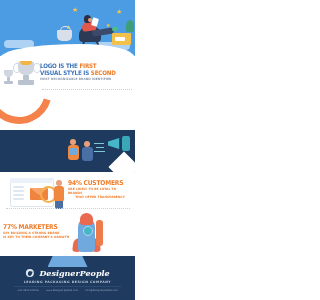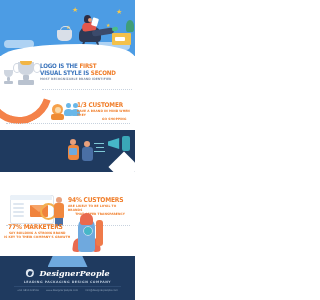--- a/index.html
+++ b/index.html
@@ -73,33 +73,33 @@
   .r3-cut{position:absolute;right:0;bottom:-6px;width:22px;height:22px;background:#fff;transform:rotate(45deg);}
   .r3-txt{position:absolute;left:4px;top:5px;width:68px;}
   .r3-txt .lineB{font-size:7.4px;line-height:8px;}
   .mega{position:absolute;left:108px;top:8px;width:18px;height:11px;background:#46b7c8;
     clip-path:polygon(0 32%,62% 0,62% 100%,0 68%);}
   .mega-cone{position:absolute;left:122px;top:6px;width:8px;height:15px;background:#3aa7b8;border-radius:2px;}
   .guy{position:absolute;border-radius:3px;}
   .speech{position:absolute;height:1px;background:#7fc9d6;}
 
   
-  .r4{top:189px;height:40px;}
+  .r4{top:172px;height:40px;}
   .browser{position:absolute;left:10px;top:6px;width:42px;height:27px;background:#fff;border:1px solid #dde4ec;border-radius:2px;}
   .browser-bar{position:absolute;left:10px;top:6px;width:42px;height:5px;background:#eaf1f8;border-radius:2px 2px 0 0;}
   .browser-ln{position:absolute;background:#dfe7f0;border-radius:1px;}
   .env{position:absolute;left:30px;top:16px;width:18px;height:12px;background:#f0833d;border-radius:1px;}
   .env:after{content:"";position:absolute;left:0;top:0;width:18px;height:7px;background:#f7a468;
     clip-path:polygon(0 0,100% 0,50% 100%);}
   .loupe{position:absolute;left:40px;top:14px;width:13px;height:13px;border:2px solid #f3b04f;border-radius:50%;}
   .r4-txt{position:absolute;left:68px;top:8px;width:67px;}
   .r4-txt .lineA{font-size:6.6px;line-height:7.4px;}
 
   
-  .r5{top:212px;height:44px;text-align:center;}
+  .r5{top:212px;height:44px;}
   .rocket-body{position:absolute;left:78px;top:6px;width:17px;height:34px;background:#6fa9de;border-radius:9px 9px 4px 4px;}
   .rocket-nose{position:absolute;left:80px;top:1px;width:13px;height:12px;background:#e96a4f;border-radius:50% 50% 20% 20%;}
   .rocket-win{position:absolute;left:82.5px;top:14px;width:8px;height:8px;background:#46b7c8;border-radius:50%;border:1.5px solid #bcd6ef;}
   .fin{position:absolute;background:#e96a4f;}
   .arrow-up{position:absolute;left:96px;top:8px;width:7px;height:26px;background:#ef7a4a;border-radius:3px;}
   .r5-txt{position:absolute;left:3px;top:12px;width:72px;}
   .r5-txt .lineA{font-size:6.6px;line-height:7.4px;}
 
   
   .footer{position:absolute;left:0;bottom:0;width:135px;height:44px;background:#1f3a5f;overflow:hidden;}
@@ -163,38 +163,20 @@
 
     <div class="r1-txt">
       <span class="txt-big lineA c-blue"><span>LOGO IS THE </span><span class="c-orange">FIRST</span></span>
       <span class="txt-big lineB c-blue"><span>VISUAL STYLE IS </span><span class="c-orange">SECOND</span></span>
       <span class="txt-small c-grey" style="margin-top:1px;">MOST RECOGNIZABLE BRAND IDENTIFIER</span>
     </div>
 
     <div class="dotline" style="left:42px;top:33px;width:90px;"></div>
   </div>
 
-  <div class="row r2">
-    <div class="coin"></div>
-    <div class="coin-in"></div>
-    <div class="coin-base"></div>
-
-    <div class="ppl-head" style="left:66px;top:7px;width:5px;height:5px;"></div>
-    <div class="ppl" style="left:64px;top:13px;width:9px;height:7px;"></div>
-    <div class="ppl-head" style="left:73px;top:7px;width:5px;height:5px;"></div>
-    <div class="ppl" style="left:71px;top:13px;width:9px;height:7px;"></div>
-
-    <div class="r2-txt">
-      <span class="txt-big lineA c-orange">1/3 CUSTOMER</span>
-      <span class="txt-small c-orange">HAVE A BRAND IN MIND WHEN THEY</span>
-      <span class="txt-small c-orange" style="text-align:right;width:52px;">GO SHOPPING</span>
-    </div>
-
-    <div class="dotline" style="left:6px;top:27px;width:124px;"></div>
-  </div>
 
   <div class="row r3">
 
     <div class="guy" style="left:70px;top:9px;width:6px;height:6px;background:#e8a07c;border-radius:50%;"></div>
     <div class="guy" style="left:68px;top:15px;width:11px;height:15px;background:#f0883f;"></div>
     <div class="guy" style="left:69px;top:18px;width:8px;height:7px;background:#6fa9de;border-radius:1px;"></div>
     <div class="guy" style="left:84px;top:11px;width:6px;height:6px;background:#e8a07c;border-radius:50%;"></div>
     <div class="guy" style="left:82px;top:17px;width:11px;height:14px;background:#4a6fa5;"></div>
 
     <div class="speech" style="left:94px;top:13px;width:10px;"></div>

